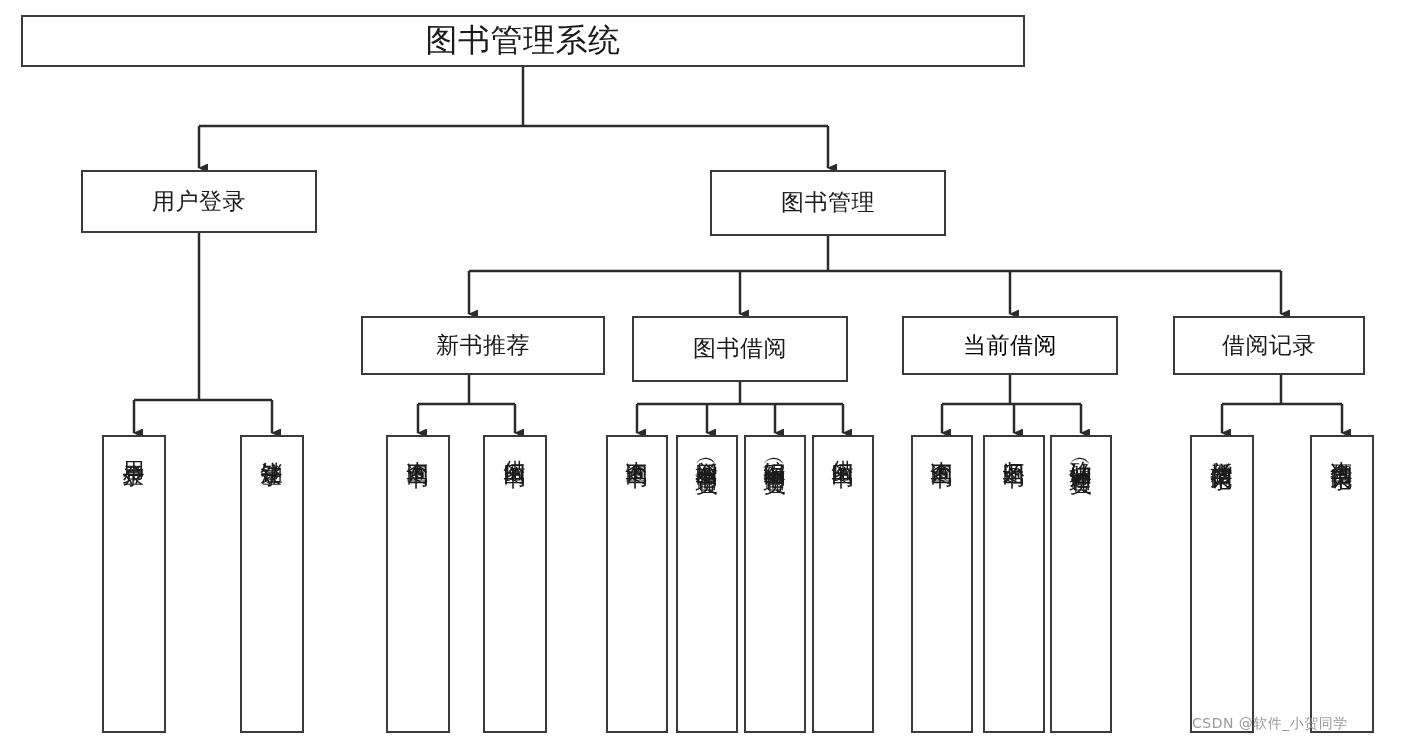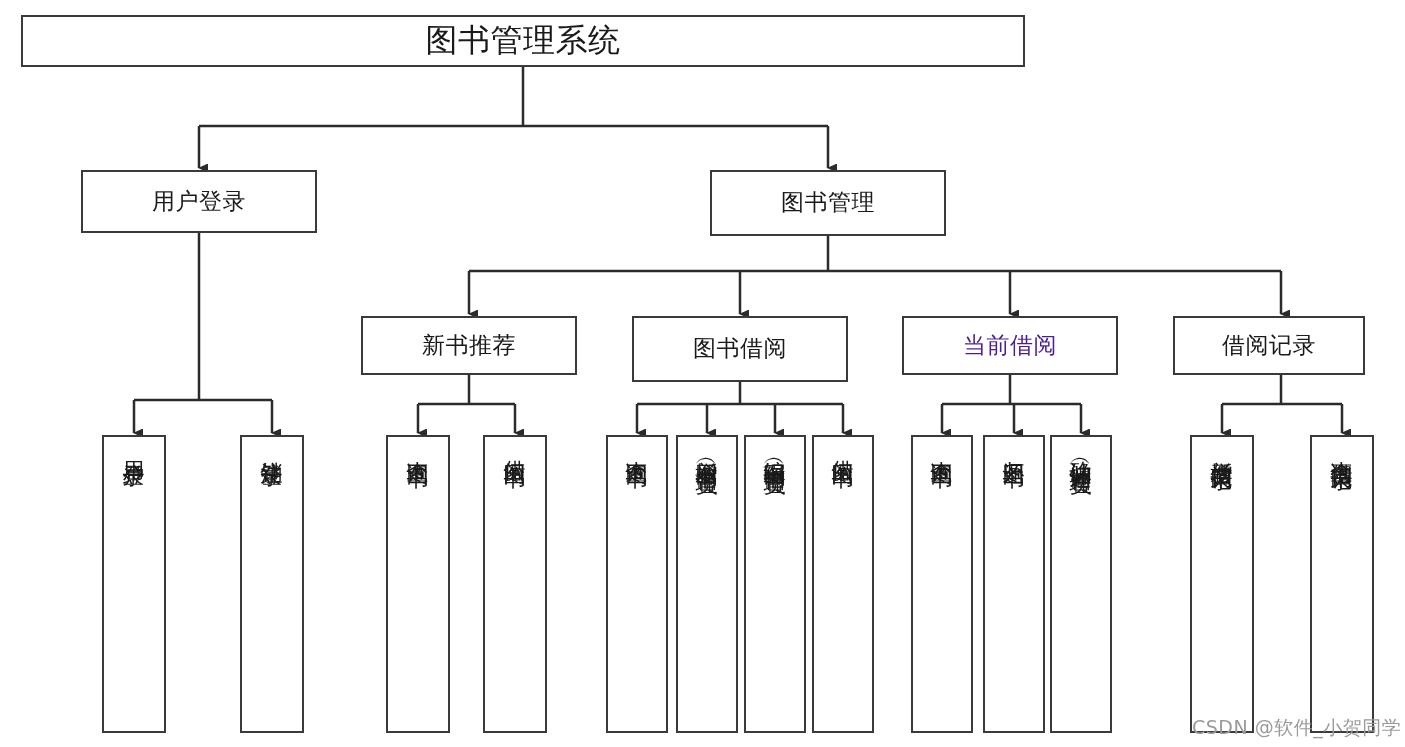--- a/index.html
+++ b/index.html
@@ -58,21 +58,21 @@
     writing-mode: vertical-rl;
     text-orientation: upright;
     font-size: 22px;
     line-height: 1.05;
     letter-spacing: 2px;
   }
   .node-box.root .node-label { font-size: 32px; }
   .watermark {
     position: absolute;
     color: #9a9a9a;
-    font-size: 19px;
+    font-size: 14px;
     white-space: nowrap;
     font-family: "DejaVu Sans", "Liberation Sans", sans-serif;
     letter-spacing: 0.5px;
   }
 </style>
 </head>
 <body>
 
 <div id="diagram-root">
   <svg class="connectors" viewBox="0 0 1405 747" id="connector-svg" xmlns="http://www.w3.org/2000/svg">
@@ -120,28 +120,28 @@
   <div id="node-layer">
       <div class="node-box horizontal root" style="left: 21px; top: 15px; width: 1004px; height: 52px; border-color: rgb(58, 58, 58); background: rgb(255, 255, 255);">
         <span class="node-label" style="color: rgb(26, 26, 26);">图书管理系统</span>
       </div>
       <div class="node-box horizontal" style="left: 81px; top: 170px; width: 236px; height: 63px; border-color: rgb(58, 58, 58); background: rgb(255, 255, 255);">
         <span class="node-label" style="color: rgb(26, 26, 26);">用户登录</span>
       </div>
       <div class="node-box horizontal" style="left: 710px; top: 170px; width: 236px; height: 66px; border-color: rgb(58, 58, 58); background: rgb(255, 255, 255);">
         <span class="node-label" style="color: rgb(26, 26, 26);">图书管理</span>
       </div>
-      <div class="node-box horizontal" style="left: 361px; top: 316px; width: 216px; height: 59px; border-color: rgb(58, 58, 58); background: rgb(255, 255, 255);">
+      <div class="node-box horizontal" style="left: 361px; top: 316px; width: 244px; height: 59px; border-color: rgb(58, 58, 58); background: rgb(255, 255, 255);">
         <span class="node-label" style="color: rgb(26, 26, 26);">新书推荐</span>
       </div>
       <div class="node-box horizontal" style="left: 632px; top: 316px; width: 216px; height: 66px; border-color: rgb(58, 58, 58); background: rgb(255, 255, 255);">
         <span class="node-label" style="color: rgb(26, 26, 26);">图书借阅</span>
       </div>
       <div class="node-box horizontal" style="left: 902px; top: 316px; width: 216px; height: 59px; border-color: rgb(58, 58, 58); background: rgb(255, 255, 255);">
-        <span class="node-label" style="color: #4c1d95;">当前借阅</span>
+        <span class="node-label" style="color: #000000;">当前借阅</span>
       </div>
       <div class="node-box horizontal" style="left: 1173px; top: 316px; width: 192px; height: 59px; border-color: rgb(58, 58, 58); background: rgb(255, 255, 255);">
         <span class="node-label" style="color: rgb(26, 26, 26);">借阅记录</span>
       </div>
       <div class="node-box vertical" style="left: 102px; top: 435px; width: 64px; height: 298px; border-color: rgb(58, 58, 58); background: rgb(255, 255, 255);">
         <span class="node-label" style="color: rgb(26, 26, 26);">用户登录</span>
       </div>
       <div class="node-box vertical" style="left: 240px; top: 435px; width: 64px; height: 298px; border-color: rgb(58, 58, 58); background: rgb(255, 255, 255);">
         <span class="node-label" style="color: rgb(26, 26, 26);">注销登录</span>
       </div>

